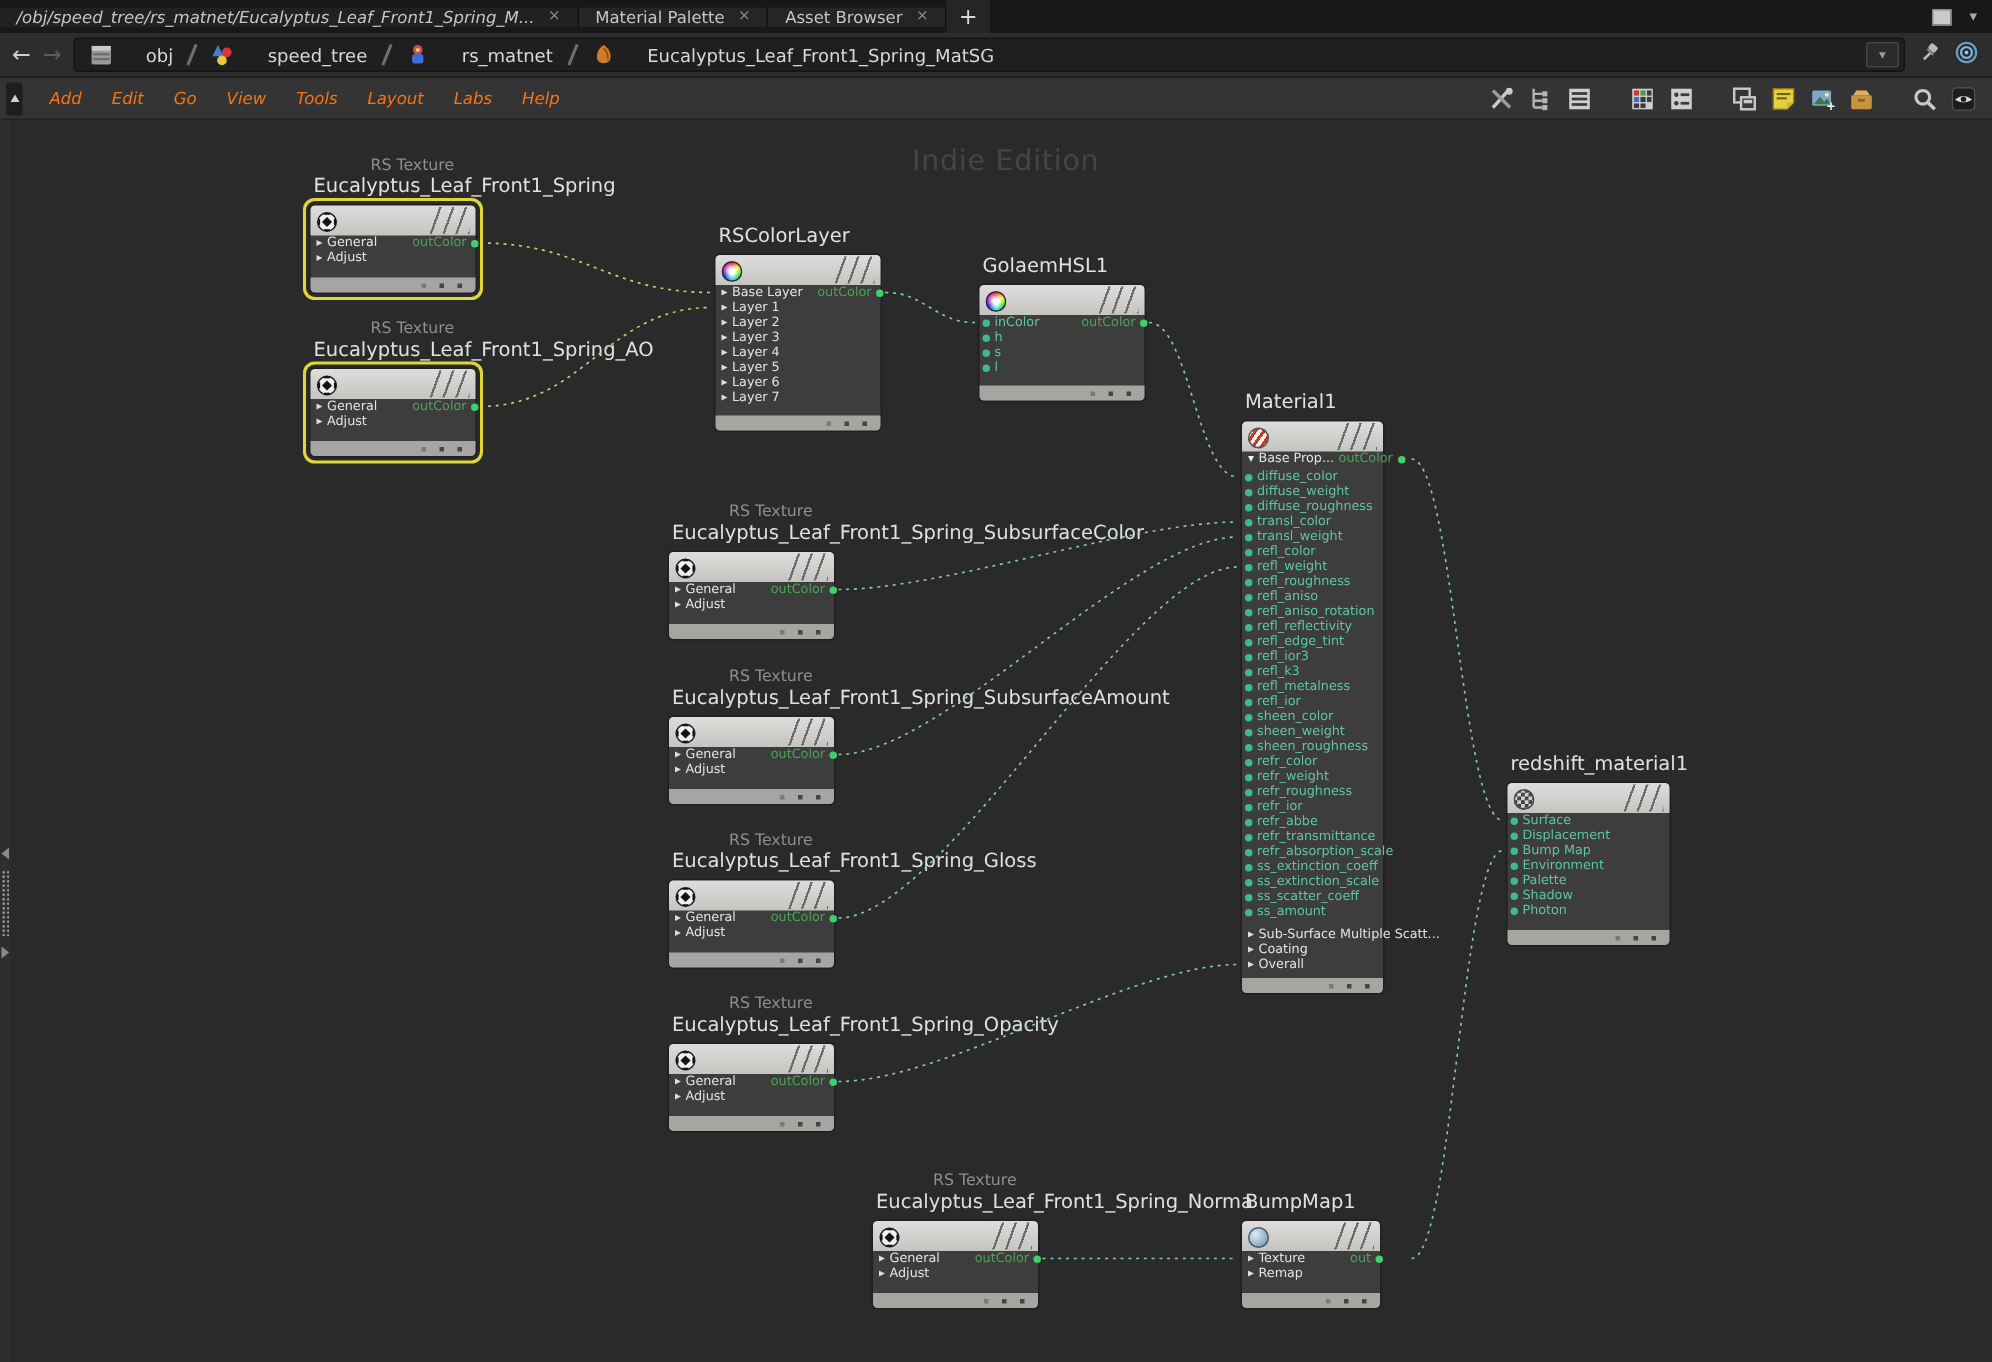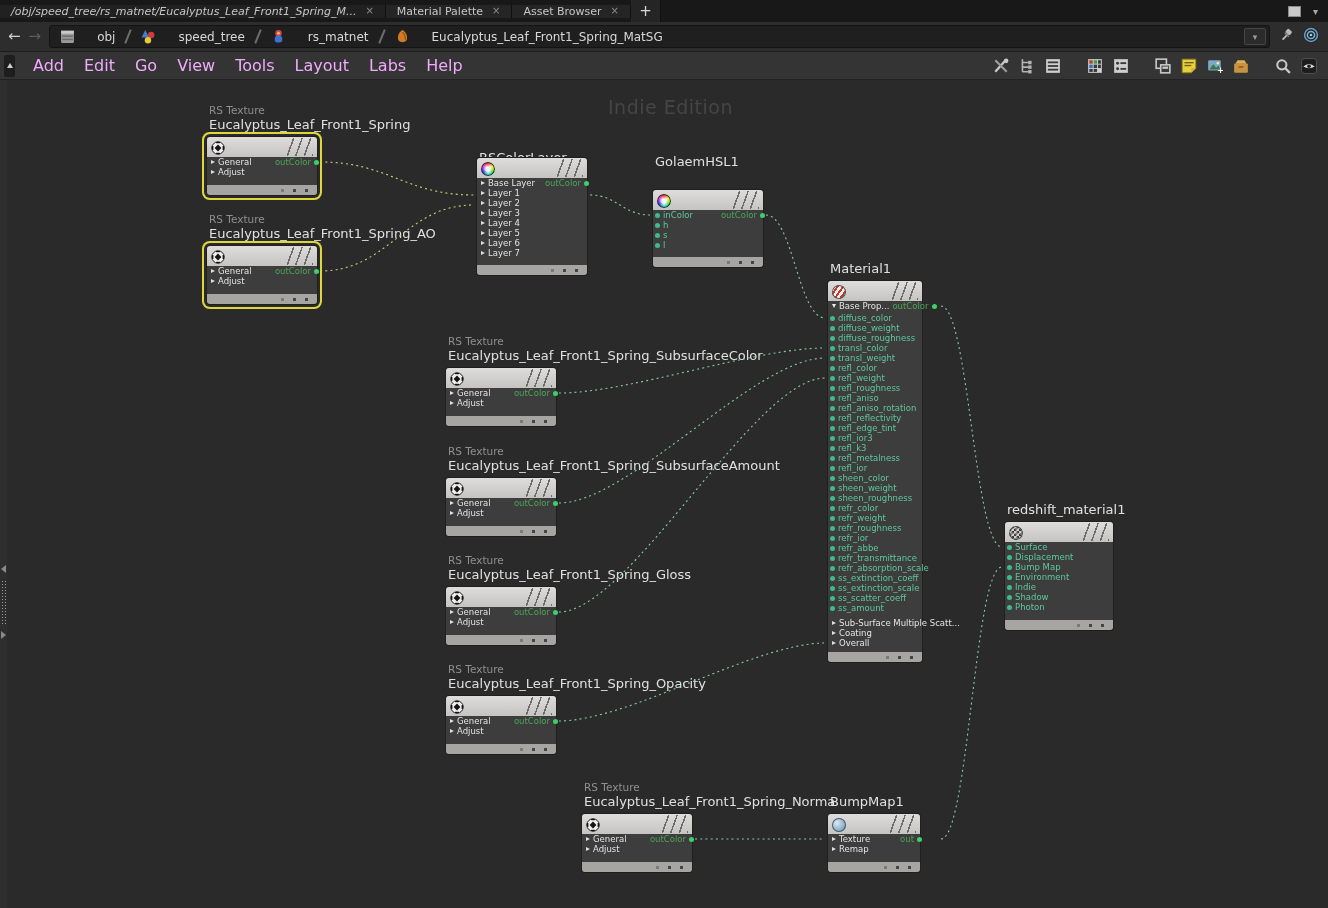--- a/index.html
+++ b/index.html
@@ -34,39 +34,39 @@
   .pathdrop { margin-left:auto; width:22px; height:17px; background:#2b2b2b; border:1px solid #454545;
     border-radius:2px; color:#9d9d9d; font-size:9px; display:flex; align-items:center; justify-content:center; }
   .cicon { width:15px; height:15px; flex:none; }
 
   
   .menubar { position:absolute; top:52px; left:0; right:0; height:28px; background:#343434;
     border-bottom:1px solid #222; display:flex; align-items:center; padding-left:4px; z-index:30; }
   .panegrip { width:11px; height:22px; background:#1e1e1e; border-radius:2px; margin-right:8px;
     display:flex; align-items:center; justify-content:center; }
   .panegrip span { width:0; height:0; border-bottom:5px solid #cfcfcf; border-left:3px solid transparent; border-right:3px solid transparent; }
-  .menu { padding:4px 10px; font-size:16px; color:#f0abfc; }
+  .menu { padding:4px 10px; font-size:11px; color:#f97316;font-style:italic; }
   .mbicons { margin-left:auto; display:flex; align-items:center; padding-right:6px; }
   .tbico { width:19px; height:19px; display:flex; align-items:center; justify-content:center; margin-left:7px; }
   .tbgap { width:16px; }
 
   
   .canvas { position:absolute; inset:0; z-index:1; }
   .wm-center { position:absolute; left:608px; top:96px; font-size:19px; color:#454545; letter-spacing:.5px; }
   .wm-right { position:absolute; right:10px; top:90px; font-size:27px; font-weight:bold; color:#505050; }
   .leftdivider { position:absolute; left:0; top:80px; bottom:0; width:7px; background:#2e2e2e; }
   .ldarrow-t { position:absolute; left:1px; top:485px; width:0; height:0;
     border-right:5px solid #8a8a8a; border-top:4px solid transparent; border-bottom:4px solid transparent; }
   .ldgrip { position:absolute; left:1px; top:500px; width:5px; height:44px;
     background-image:radial-gradient(#9a9a9a 0.8px, transparent 0.9px); background-size:3px 3px; }
   .ldarrow-b { position:absolute; left:1px; top:551px; width:0; height:0;
     border-left:5px solid #8a8a8a; border-top:4px solid transparent; border-bottom:4px solid transparent; }
 
   
-  .ntype { position:absolute; font-size:10.5px; color:#8f8f8f; white-space:nowrap; }
+  .ntype { position:absolute; font-size:10.5px; color:#8f8f8f; white-space:nowrap;margin-left:38px; }
   .nname { position:absolute; font-size:13px; color:#e0e0e0; white-space:nowrap; }
   .node { position:absolute; background:#3d3d3d; border-radius:3px; box-shadow:0 0 0 1px #1f1f1f; }
   .node.selected { box-shadow:0 0 0 1px #1f1f1f, 0 0 0 3px #2a2a2a, 0 0 0 5px #ddd73c; }
   .nhead { height:20px; background:linear-gradient(#dedddb,#c5c4c1); border-radius:3px 3px 0 0;
     position:relative; display:flex; align-items:center; padding:0 4px; }
   .nslash { position:absolute; right:4px; top:1px; bottom:1px; width:27px;
     background:repeating-linear-gradient(110deg, transparent 0 6.5px, #6c6c6c 6.5px 8px); }
   .nicon { width:14px; height:14px; border-radius:50%; flex:none; }
   .nrow { height:10px; display:flex; align-items:center; padding:0 4px; gap:3px;
     font-size:8.5px; line-height:10px; white-space:nowrap; }
@@ -94,21 +94,21 @@
     <div class="ldarrow-t"></div>
     <div class="ldgrip"></div>
     <div class="ldarrow-b"></div>
   </div>
   <div id="titles-layer">
       <div class="ntype" style="left: 209px; top: 104px;">RS Texture</div>
       <div class="nname" style="left: 209px; top: 117px;">Eucalyptus_Leaf_Front1_Spring</div>
       <div class="ntype" style="left: 209px; top: 213px;">RS Texture</div>
       <div class="nname" style="left: 209px; top: 226px;">Eucalyptus_Leaf_Front1_Spring_AO</div>
       <div class="nname" style="left: 479px; top: 150px;">RSColorLayer</div>
-      <div class="nname" style="left: 655px; top: 154px;">GolaemHSL1</div>
+      <div class="nname" style="left: 655px; top: 170px;">GolaemHSL1</div>
       <div class="nname" style="left: 830px; top: 261px;">Material1</div>
       <div class="nname" style="left: 1007px; top: 502px;">redshift_material1</div>
       <div class="ntype" style="left: 448px; top: 335px;">RS Texture</div>
       <div class="nname" style="left: 448px; top: 348px;">Eucalyptus_Leaf_Front1_Spring_SubsurfaceColor</div>
       <div class="ntype" style="left: 448px; top: 445px;">RS Texture</div>
       <div class="nname" style="left: 448px; top: 458px;">Eucalyptus_Leaf_Front1_Spring_SubsurfaceAmount</div>
       <div class="ntype" style="left: 448px; top: 554px;">RS Texture</div>
       <div class="nname" style="left: 448px; top: 567px;">Eucalyptus_Leaf_Front1_Spring_Gloss</div>
       <div class="ntype" style="left: 448px; top: 663px;">RS Texture</div>
       <div class="nname" style="left: 448px; top: 676px;">Eucalyptus_Leaf_Front1_Spring_Opacity</div>
@@ -201,21 +201,21 @@
             <span class="arrow-r"></span>
             <span class="lab-w">Adjust</span>
           </div>
         </div>
         <div class="nfoot">
           <span class="fm dim"></span>
           <span class="fm "></span>
           <span class="fm "></span>
         </div>
       </div>
-      <div class="node" style="left: 477px; top: 158px; width: 110px; height: 117px;">
+      <div class="node" style="left: 477px; top: 170px; width: 110px; height: 117px;">
         <div class="nhead">
           <span class="nicon"><span style="display:inline-block;width:14px;height:14px;border-radius:50%;
        background:radial-gradient(circle,#ffffff 0 18%,rgba(255,255,255,0) 55%),
        conic-gradient(#e33,#ee3,#3d3,#3dd,#33e,#d3d,#e33);box-shadow:0 0 0 1px #2a2a2a inset;"></span></span>
           <span class="nslash"></span>
         </div>
         <div style="padding-bottom: 7px;">
           <div class="nrow">
             <span class="arrow-r"></span>
             <span class="lab-w">Base Layer</span>
@@ -468,21 +468,21 @@
           <div class="nrow">
             <span class="ldot"></span>
             <span class="lab-t">Bump Map</span>
           </div>
           <div class="nrow">
             <span class="ldot"></span>
             <span class="lab-t">Environment</span>
           </div>
           <div class="nrow">
             <span class="ldot"></span>
-            <span class="lab-t">Indie</span>
+            <span class="lab-t">Palette</span>
           </div>
           <div class="nrow">
             <span class="ldot"></span>
             <span class="lab-t">Shadow</span>
           </div>
           <div class="nrow">
             <span class="ldot"></span>
             <span class="lab-t">Photon</span>
           </div>
         </div>

